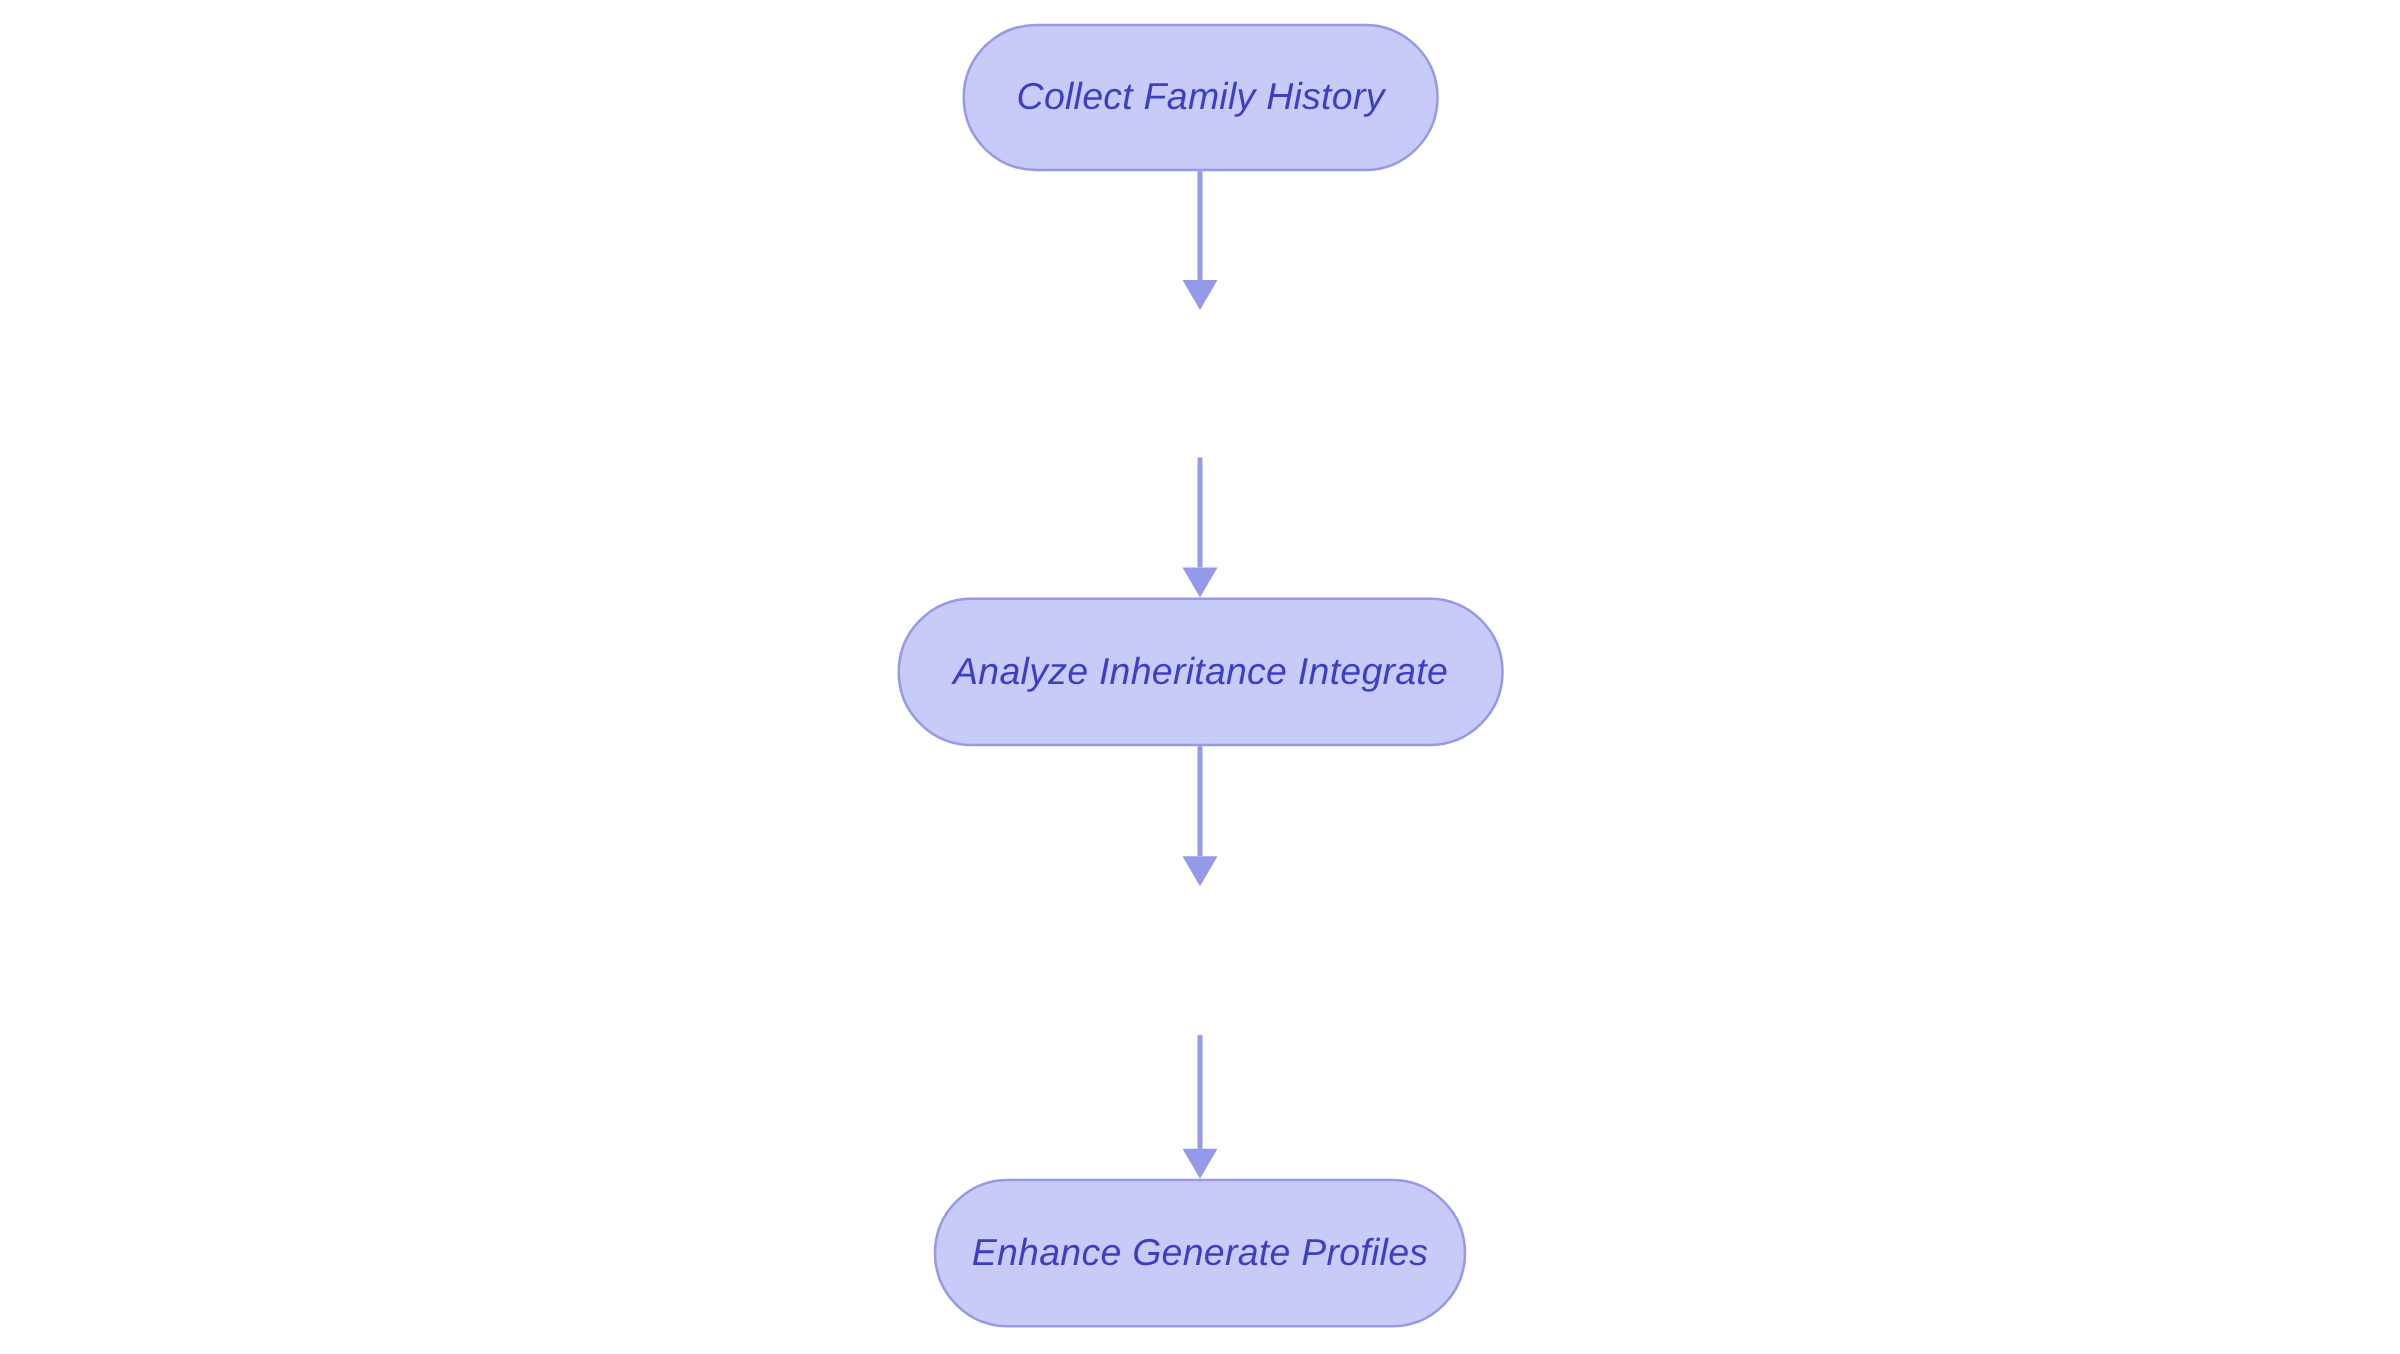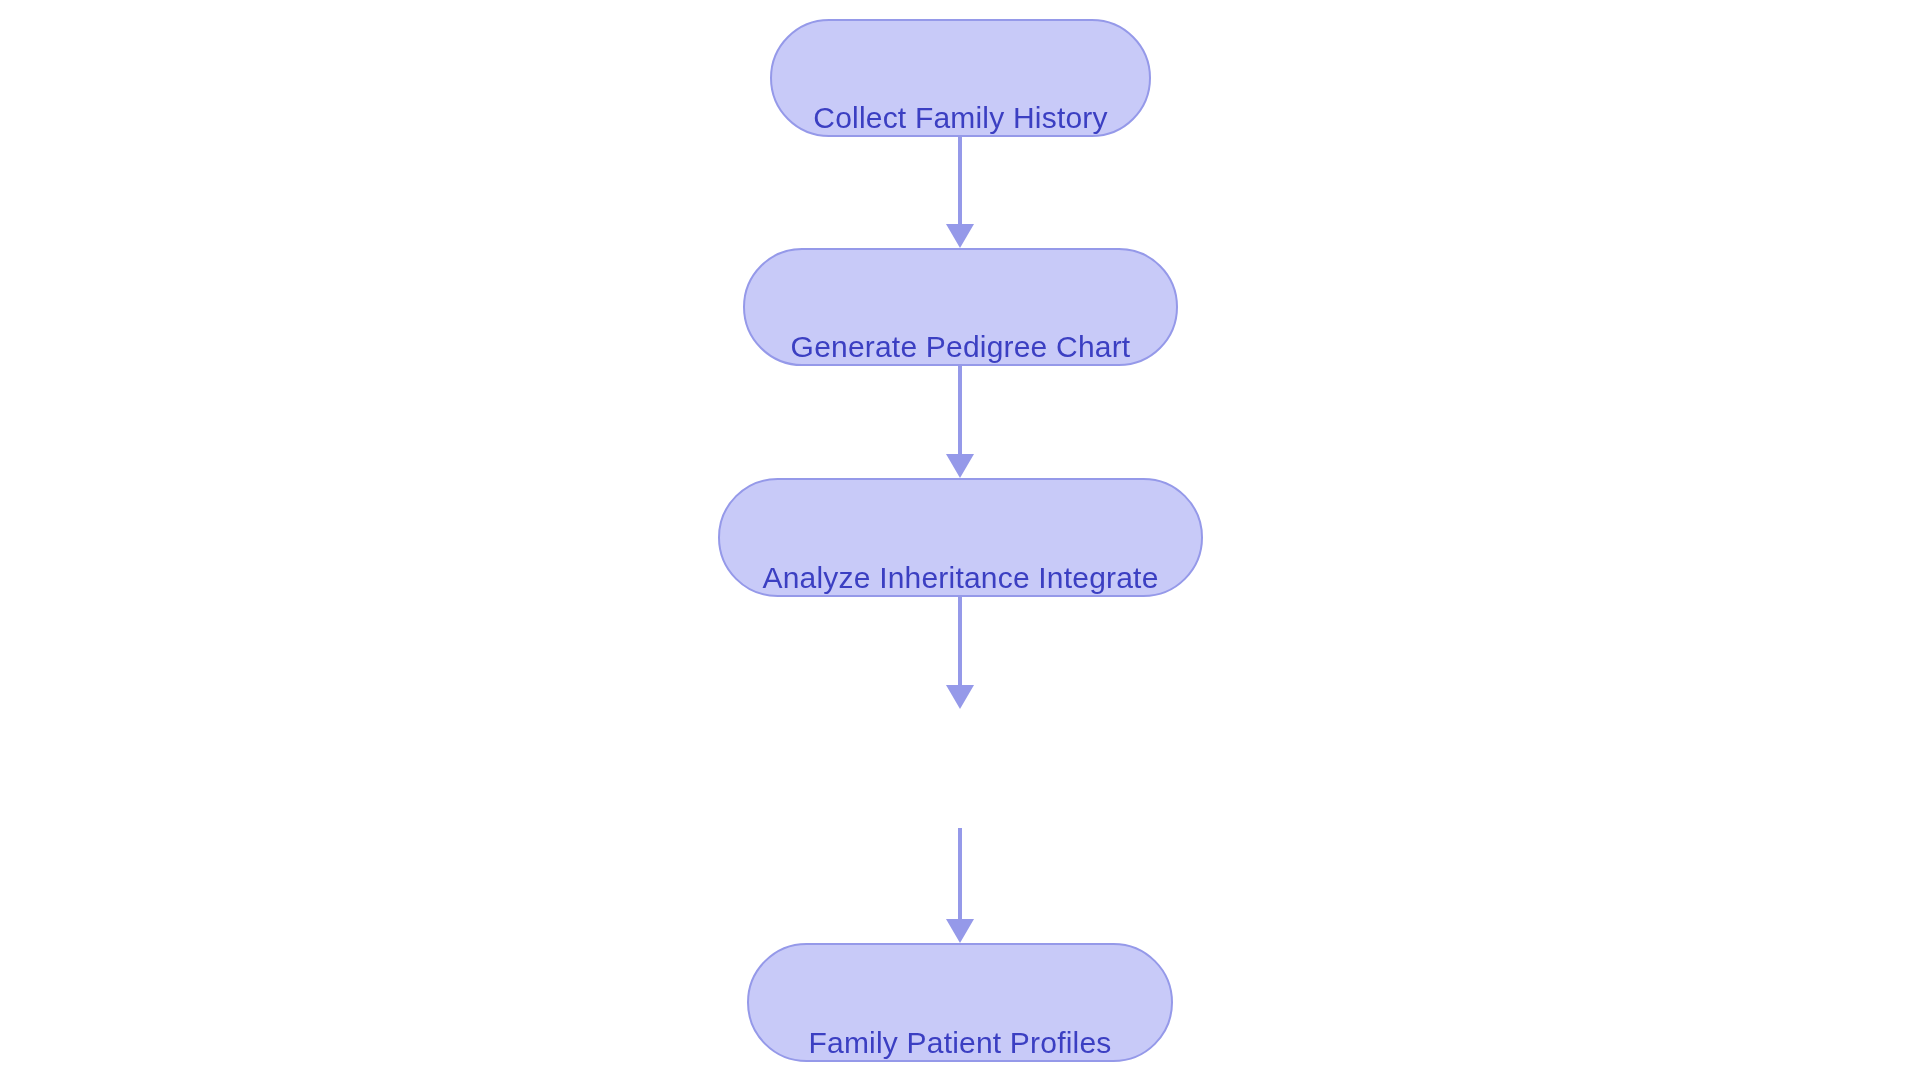--- a/index.html
+++ b/index.html
@@ -11,30 +11,31 @@
     position: relative;
     width: 1920px;
     height: 1083px;
     background: var(--background, #ffffff);
     overflow: hidden;
     font-family: "Liberation Sans", sans-serif;
   }
   .node {
     position: absolute;
     display: flex;
-    align-items: flex-end;
+    align-items: center;
     justify-content: center;
     box-sizing: border-box;
     background: var(--node_fill, #c8caf8);
     border: 2.5px solid var(--node_border, #9599e9);
     border-radius: 60px;
     color: var(--node_text, #3b3fc2);
     font-size: 30px;
     letter-spacing: 0.2px;
     white-space: nowrap;
+    font-style: italic;
   }
   .node-1 { left: 770px; top: 19px;  width: 381px; height: 118px; }
   .node-2 { left: 743px; top: 248px; width: 435px; height: 118px; }
   .node-3 { left: 718px; top: 478px; width: 485px; height: 119px; }
   .node-4 { left: 785px; top: 709px; width: 352px; height: 119px; }
   .node-5 { left: 747px; top: 943px; width: 426px; height: 119px; }
 
   .arrow {
     position: absolute;
     left: 946px;
@@ -67,23 +68,20 @@
 
   <div class="node node-1">
     <span>Collect Family History</span>
   </div>
 
   <div class="arrow arrow-1">
     <div class="shaft"></div>
     <div class="head"></div>
   </div>
 
-  <div class="node node-2">
-    <span>Generate Pedigree Chart</span>
-  </div>
 
   <div class="arrow arrow-2">
     <div class="shaft"></div>
     <div class="head"></div>
   </div>
 
   <div class="node node-3">
     <span>Analyze Inheritance Integrate</span>
   </div>
 
@@ -92,16 +90,16 @@
     <div class="head"></div>
   </div>
 
 
   <div class="arrow arrow-4">
     <div class="shaft"></div>
     <div class="head"></div>
   </div>
 
   <div class="node node-5">
-    <span>Family Patient Profiles</span>
+    <span>Enhance Generate Profiles</span>
   </div>
 
 </div>
 
 </body></html>

